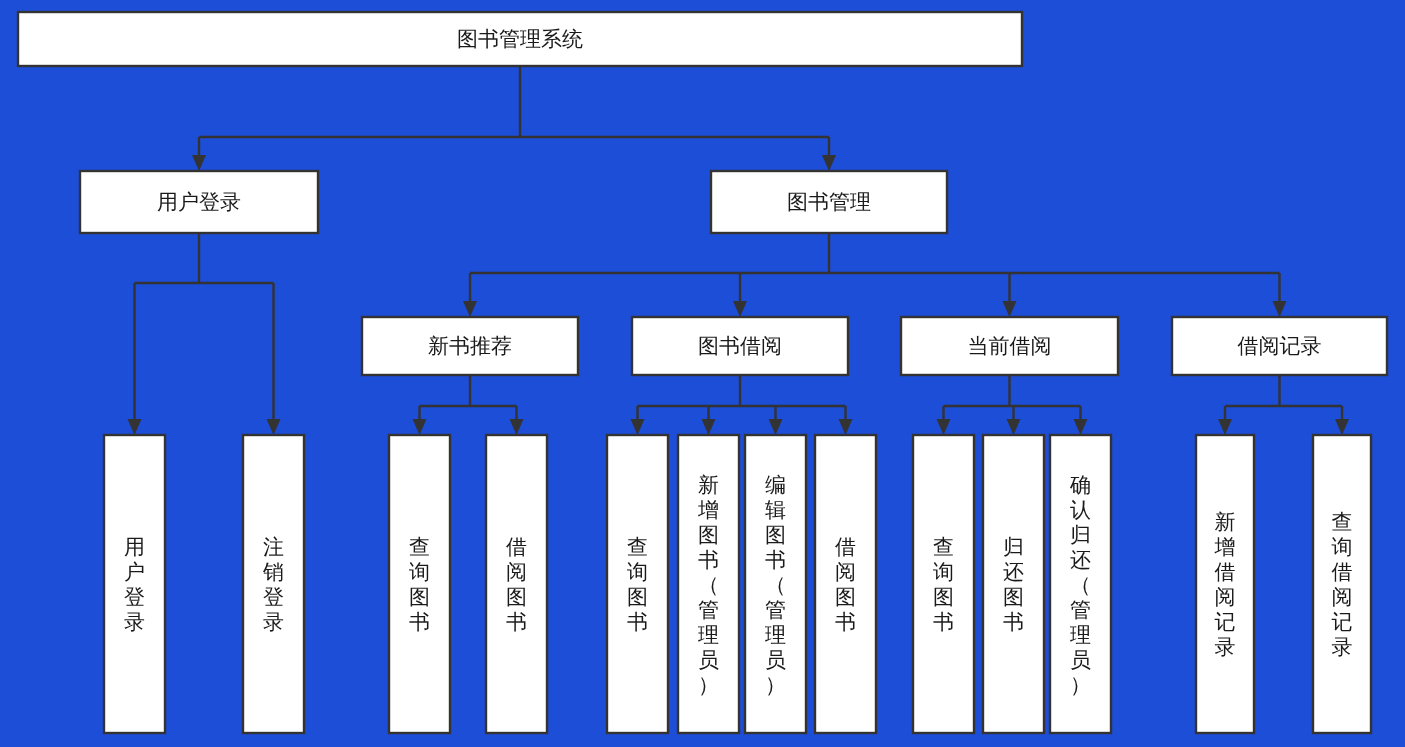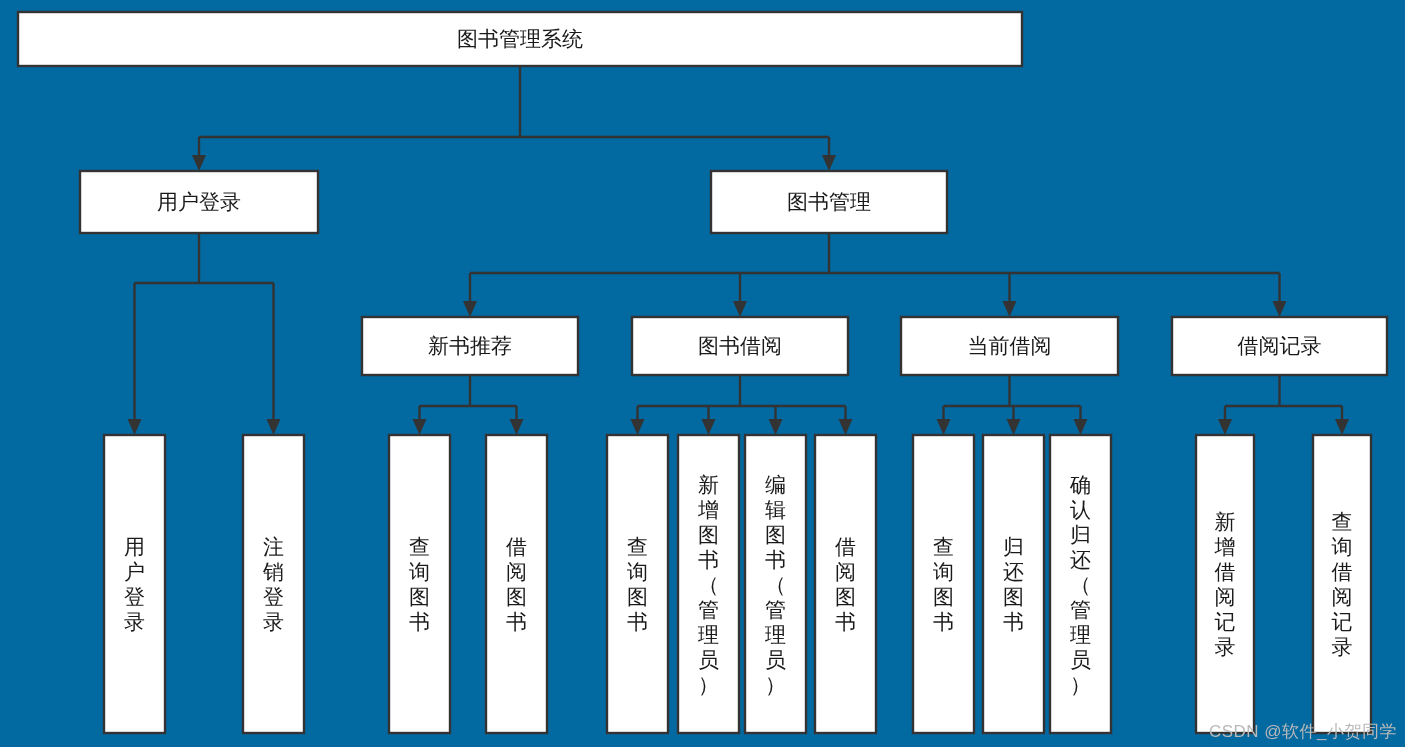--- a/index.html
+++ b/index.html
@@ -1,21 +1,21 @@
 <!DOCTYPE html>
 <html><head>
 <meta charset="utf-8">
 <title>图书管理系统 功能结构图</title>
 <style>
   html,body{margin:0;padding:0;background:#ffffff;}
   body{
     font-family:"Liberation Sans","DejaVu Sans",sans-serif;
     width:1405px;height:747px;overflow:hidden;
   }
-  #diagram-root{position:relative;width:1405px;height:747px;background:#0369a1;}
+  #diagram-root{position:relative;width:1405px;height:747px;background:#1d4ed8;}
   svg#tree-svg{position:absolute;left:0;top:0;width:1405px;height:747px;display:block;}
 
   .node-box{fill:#ffffff;stroke:#333333;stroke-width:2.4;}
   .connector{stroke:#333333;stroke-width:2.4;fill:none;stroke-linecap:butt;}
   .arrow-head{fill:#333333;stroke:none;}
 
   .node-label{
     font-family:"Liberation Sans","DejaVu Sans",sans-serif;
     fill:#1a1a1a;
     font-size:21px;
@@ -175,14 +175,13 @@
           <rect class="node-box" x="1196" y="435" width="58" height="298"></rect>
           <text class="node-label-vertical" x="1225" y="529"><tspan x="1225" dy="0">新</tspan><tspan x="1225" dy="25">增</tspan><tspan x="1225" dy="25">借</tspan><tspan x="1225" dy="25">阅</tspan><tspan x="1225" dy="25">记</tspan><tspan x="1225" dy="25">录</tspan></text>
         </g>
         <g>
           <rect class="node-box" x="1313" y="435" width="58" height="298"></rect>
           <text class="node-label-vertical" x="1342" y="529"><tspan x="1342" dy="0">查</tspan><tspan x="1342" dy="25">询</tspan><tspan x="1342" dy="25">借</tspan><tspan x="1342" dy="25">阅</tspan><tspan x="1342" dy="25">记</tspan><tspan x="1342" dy="25">录</tspan></text>
         </g>
       </g>
   </svg>
 
-  <div class="watermark">CSDN @软件_小贺同学</div>
 </div>
 
 </body></html>

